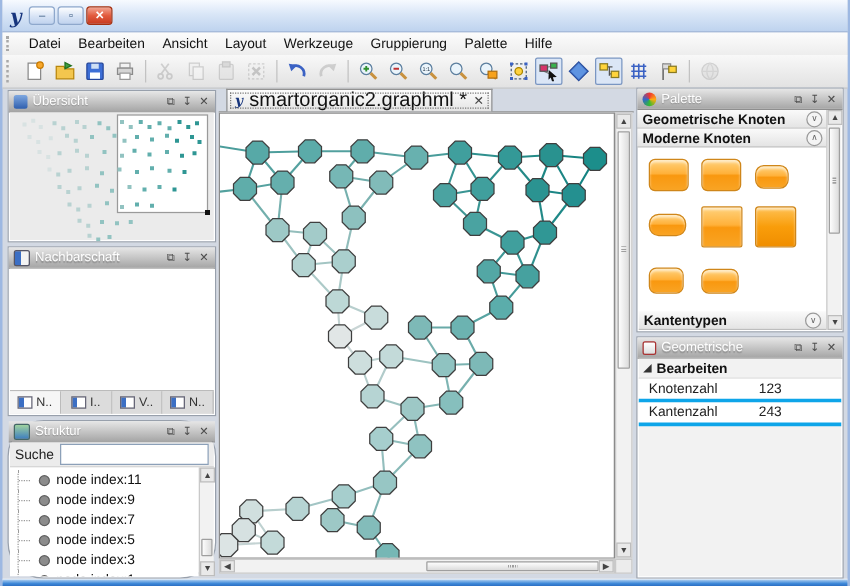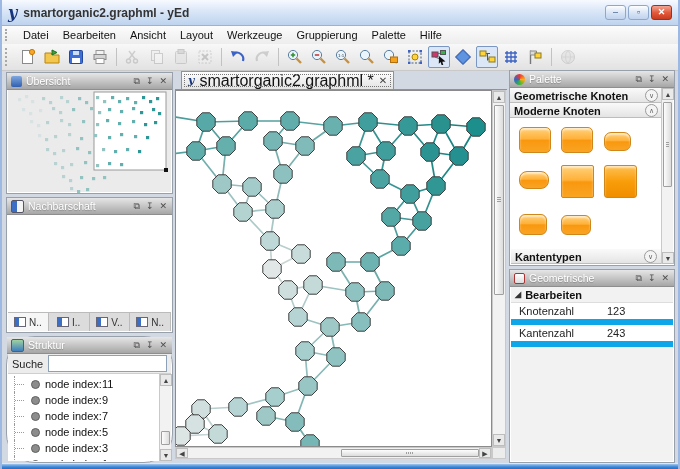--- a/index.html
+++ b/index.html
@@ -66,33 +66,32 @@
   .sec-head .slabel{font-size:11px;font-weight:bold;color:#111;flex:1;}
   .chev{width:11px;height:11px;border:1px solid #9a9a9a;border-radius:50%;font-size:7px;color:#666;display:flex;align-items:center;justify-content:center;background:#f4f4f4;line-height:1;}
   .pal-content{position:absolute;left:1px;top:48px;right:13px;bottom:17px;background:#fff;overflow:hidden;}
   .pal-shape{position:absolute;border:1px solid #cf861a;background:linear-gradient(#ffd27c,#ffb13a 45%,#f9980f 52%,#f9a424);box-shadow:inset 0 2px 2px rgba(255,255,255,.6);}
   .pal-shape.flat{background:linear-gradient(#ffc153,#f99d0a 50%,#f08e00);}
   .sec-bottom{position:absolute;left:1px;bottom:1px;right:13px;}
   
   .prop-body{position:absolute;left:1px;right:1px;top:17px;bottom:1px;background:#f2f2f2;}
   .prop-group{height:15px;display:flex;align-items:center;gap:4px;padding:0 4px;font-size:11px;font-weight:bold;color:#111;border-bottom:1px solid #ddd;}
   .prop-group .tri{font-size:8px;color:#333;}
-  .prop-row{height:16px;display:flex;align-items:center;background:#fff;border-bottom:6px solid #0ea5e9;font-size:11px;color:#222;}
+  .prop-row{height:16px;display:flex;align-items:center;background:#fff;border-bottom:3px solid #0ea5e9;font-size:11px;color:#222;}
   .prop-row .pl{width:88px;padding-left:8px;}
   .bottom-edge{position:absolute;left:0;bottom:0;width:100%;height:6px;background:linear-gradient(#ffffff,#8ebbea 25%,#3c87d8 65%,#2b6cc0);}
   svg{display:block;}
 </style>
 </head>
 <body>
 
 <div class="win">
 
   <div class="titlebar">
     <span class="app-icon">y</span>
-    <span class="title">smartorganic2.graphml - yEd</span>
     <span class="winbtns">
       <span class="wbtn">–</span>
       <span class="wbtn">▫</span>
       <span class="wbtn close">✕</span>
     </span>
   </div>
 
   <div class="menubar">
     <span class="grip"></span>
     <span id="menu-items" style="display:flex;">

